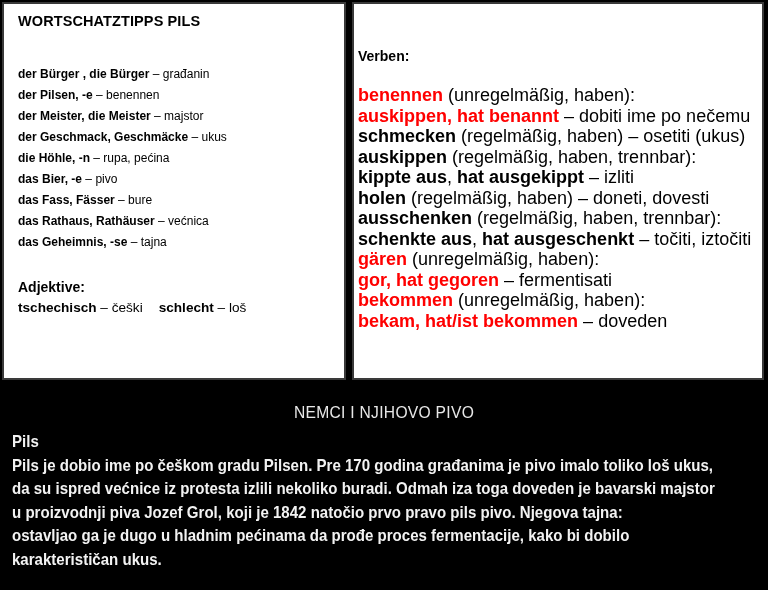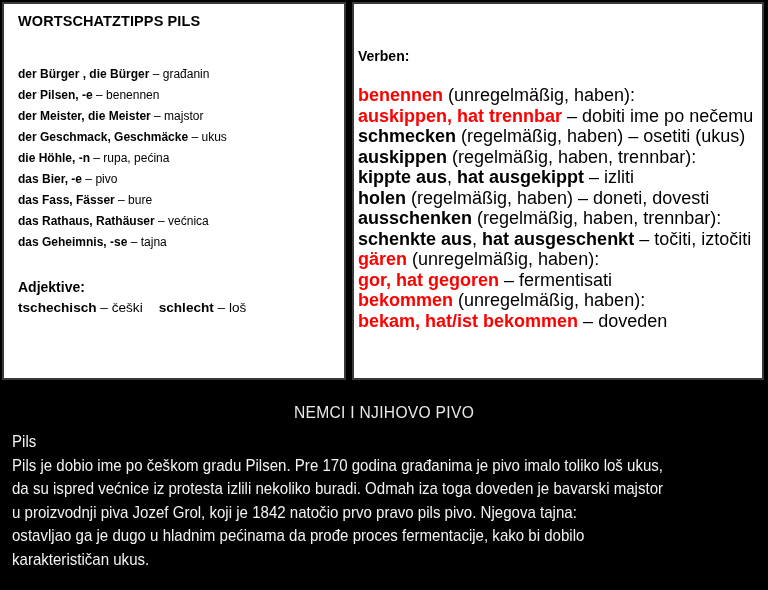--- a/index.html
+++ b/index.html
@@ -109,20 +109,21 @@
     padding-top: 16px;
     line-height: 22px;
     transform: scaleX(0.92);
   }
   .bottom-body {
     color: #f2f2f2;
     font-size: 16.2px;
     font-family: "Liberation Sans Narrow", "Liberation Sans", sans-serif;
     line-height: 23.5px;
     padding: 6px 14px 0 12px;
+    font-weight: bold;
   }
   .bottom-body .line {
     white-space: nowrap;
     transform: scaleX(0.93);
     transform-origin: left center;
   }
 </style>
 </head>
 <body>
 
@@ -154,21 +155,21 @@
       </div>
     </div>
 
     <div class="panel panel-right">
       <div class="pad-right">
         <div style="height:36px"></div>
         <div class="section-head">Verben:</div>
         <div class="gap-md"></div>
         <div id="verbs-list">
             <div class="rentry"><b class="redb">benennen</b><span class=""> (unregelmäßig, haben):</span></div>
-            <div class="rentry"><b class="redb">auskippen</b><span class="redb" style="font-weight: bold;">, </span><b class="redb">hat trennbar</b><span> – </span><span>dobiti ime po nečemu</span></div>
+            <div class="rentry"><b class="redb">auskippen</b><span class="redb" style="font-weight: bold;">, </span><b class="redb">hat benannt</b><span> – </span><span>dobiti ime po nečemu</span></div>
             <div class="rentry"><b class="">schmecken</b><span class=""> (regelmäßig, haben) – osetiti (ukus)</span></div>
             <div class="rentry"><b class="">auskippen</b><span class=""> (regelmäßig, haben, trennbar):</span></div>
             <div class="rentry"><b class="">kippte aus</b><span class="">, </span><b class="">hat ausgekippt</b><span> – </span><span>izliti</span></div>
             <div class="rentry"><b class="">holen</b><span class=""> (regelmäßig, haben) –  doneti, dovesti</span></div>
             <div class="rentry"><b class="">ausschenken</b><span class=""> (regelmäßig, haben, trennbar):</span></div>
             <div class="rentry"><b class="">schenkte aus</b><span class="">, </span><b class="">hat ausgeschenkt</b><span> – </span><span>točiti, iztočiti</span></div>
             <div class="rentry"><b class="redb">gären</b><span class=""> (unregelmäßig, haben):</span></div>
             <div class="rentry"><b class="redb">gor</b><span class="redb" style="font-weight: bold;">, </span><b class="redb">hat gegoren</b><span> – </span><span>fermentisati</span></div>
             <div class="rentry"><b class="redb">bekommen</b><span class=""> (unregelmäßig, haben):</span></div>
             <div class="rentry"><b class="redb">bekam</b><span class="redb" style="font-weight: bold;">, </span><b class="redb">hat/ist bekommen</b><span> – </span><span>doveden</span></div>

